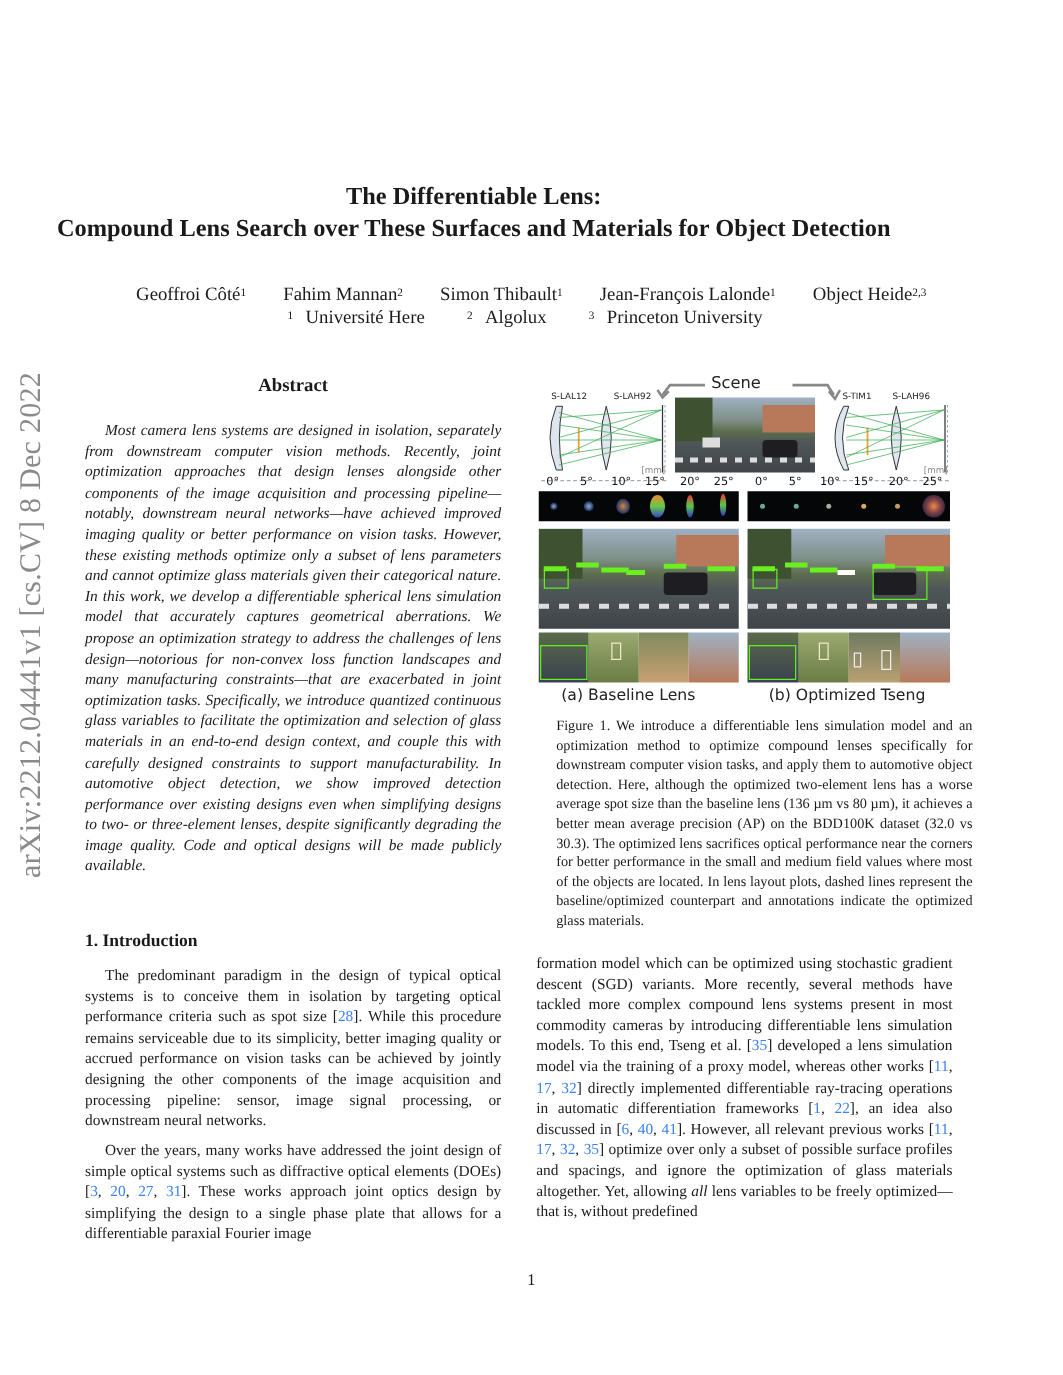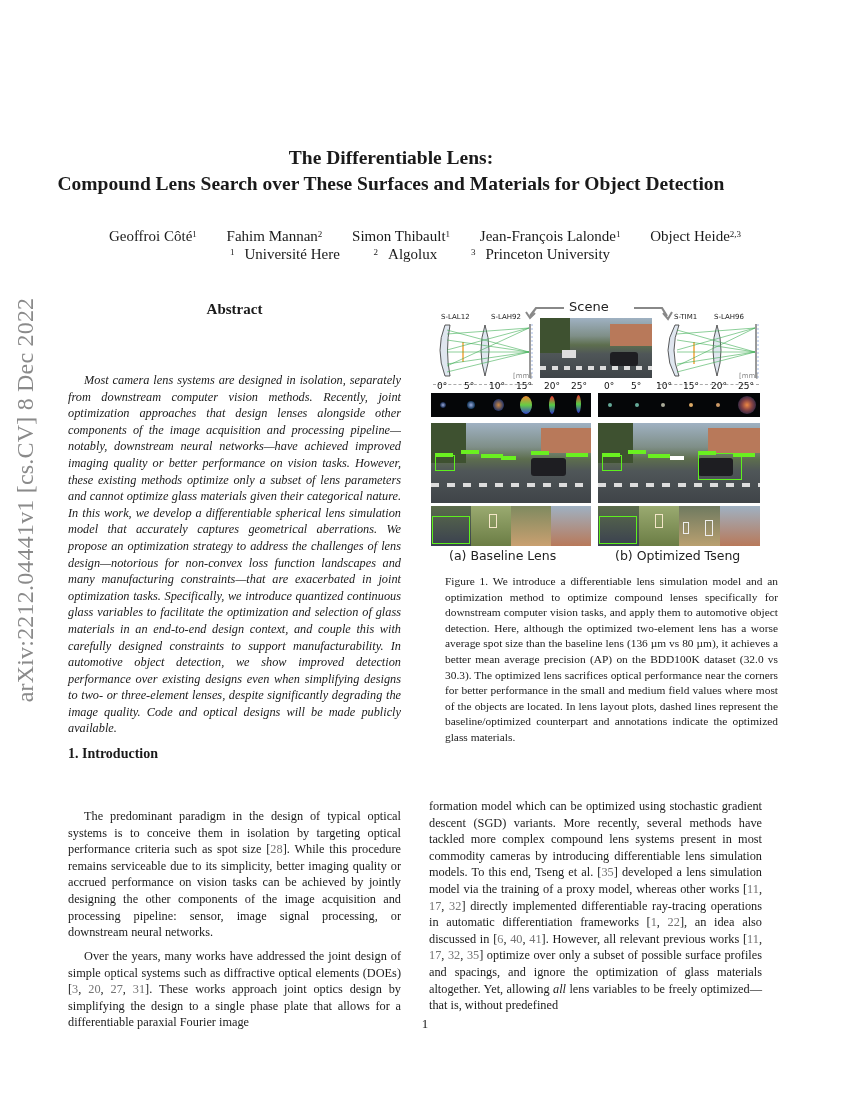--- a/index.html
+++ b/index.html
@@ -1,35 +1,35 @@
 <!DOCTYPE html>
 <html><head>
 <meta charset="utf-8">
 <style>
   html, body { margin:0; padding:0; background:#ffffff; }
   body { width:850px; height:1100px; position:relative; overflow:hidden;
          font-family:"Liberation Serif", "DejaVu Serif", serif; color:#1a1a1a; }
   .abs { position:absolute; }
-  .title { left:12px; width:758px; text-align:center; font-weight:bold; font-size:19.5px; line-height:26px; }
+  .title { left:0; width:758px; text-align:center; font-weight:bold; font-size:19.5px; line-height:26px; }
   .authors { left:0; width:850px; text-align:center; font-size:15px; line-height:20px; }
   .authors .a { margin:0 13px; }
   .authors sup, .aff sup { font-size:9px; vertical-align:top; position:relative; top:-2px; }
   .aff { left:0; width:850px; text-align:center; font-size:15px; line-height:20px; }
   .aff span { margin:0 10px; }
   .arxiv { left:-178px; top:480px; width:420px; height:40px; transform:rotate(-90deg);
            transform-origin:center; text-align:center; font-size:24px; color:#8a8a8a;
            font-family:"Liberation Serif", serif; letter-spacing:0.2px; white-space:nowrap; }
-  .col { font-size:12.3px; line-height:16.6px; text-align:justify;margin-top:36px; }
+  .col { font-size:12.3px; line-height:16.6px; text-align:justify; }
   .left { left:68px; width:333px; }
   .right { left:429px; width:333px; }
   .abs-head { left:68px; width:333px; text-align:center; font-weight:bold; font-size:15px; top:301px; }
   .abstract { font-style:italic; }
   .indent { text-indent:16px; }
   .sec { font-weight:bold; font-size:14px; left:68px; top:746px; }
-  .cite { color:#737373; }
+  .cite { color:#3b82f6; }
   .caption { font-size:11.4px; line-height:15.6px; text-align:justify;margin-left:16px; }
   .pagenum { left:0; width:850px; text-align:center; top:1016px; font-size:13px; }
   
   .fig { left:429px; top:298px; width:333px; height:270px; }
   .fig-label { font-family:"DejaVu Sans", sans-serif; font-size:12.5px; color:#222; }
   .lens-label { font-family:"DejaVu Sans", sans-serif; font-size:7px; color:#222; position:absolute; }
   .deg { font-family:"DejaVu Sans", sans-serif; font-size:9px; position:absolute; color:#111; }
   .psf { position:absolute; background:#050608; }
   .dot { position:absolute; border-radius:50%; }
   .photo { position:absolute; background:linear-gradient(180deg,#9fb1c2 0%,#7f8f88 30%,#5d6e4e 45%,#4f5658 60%,#3f4448 100%); overflow:hidden; }

